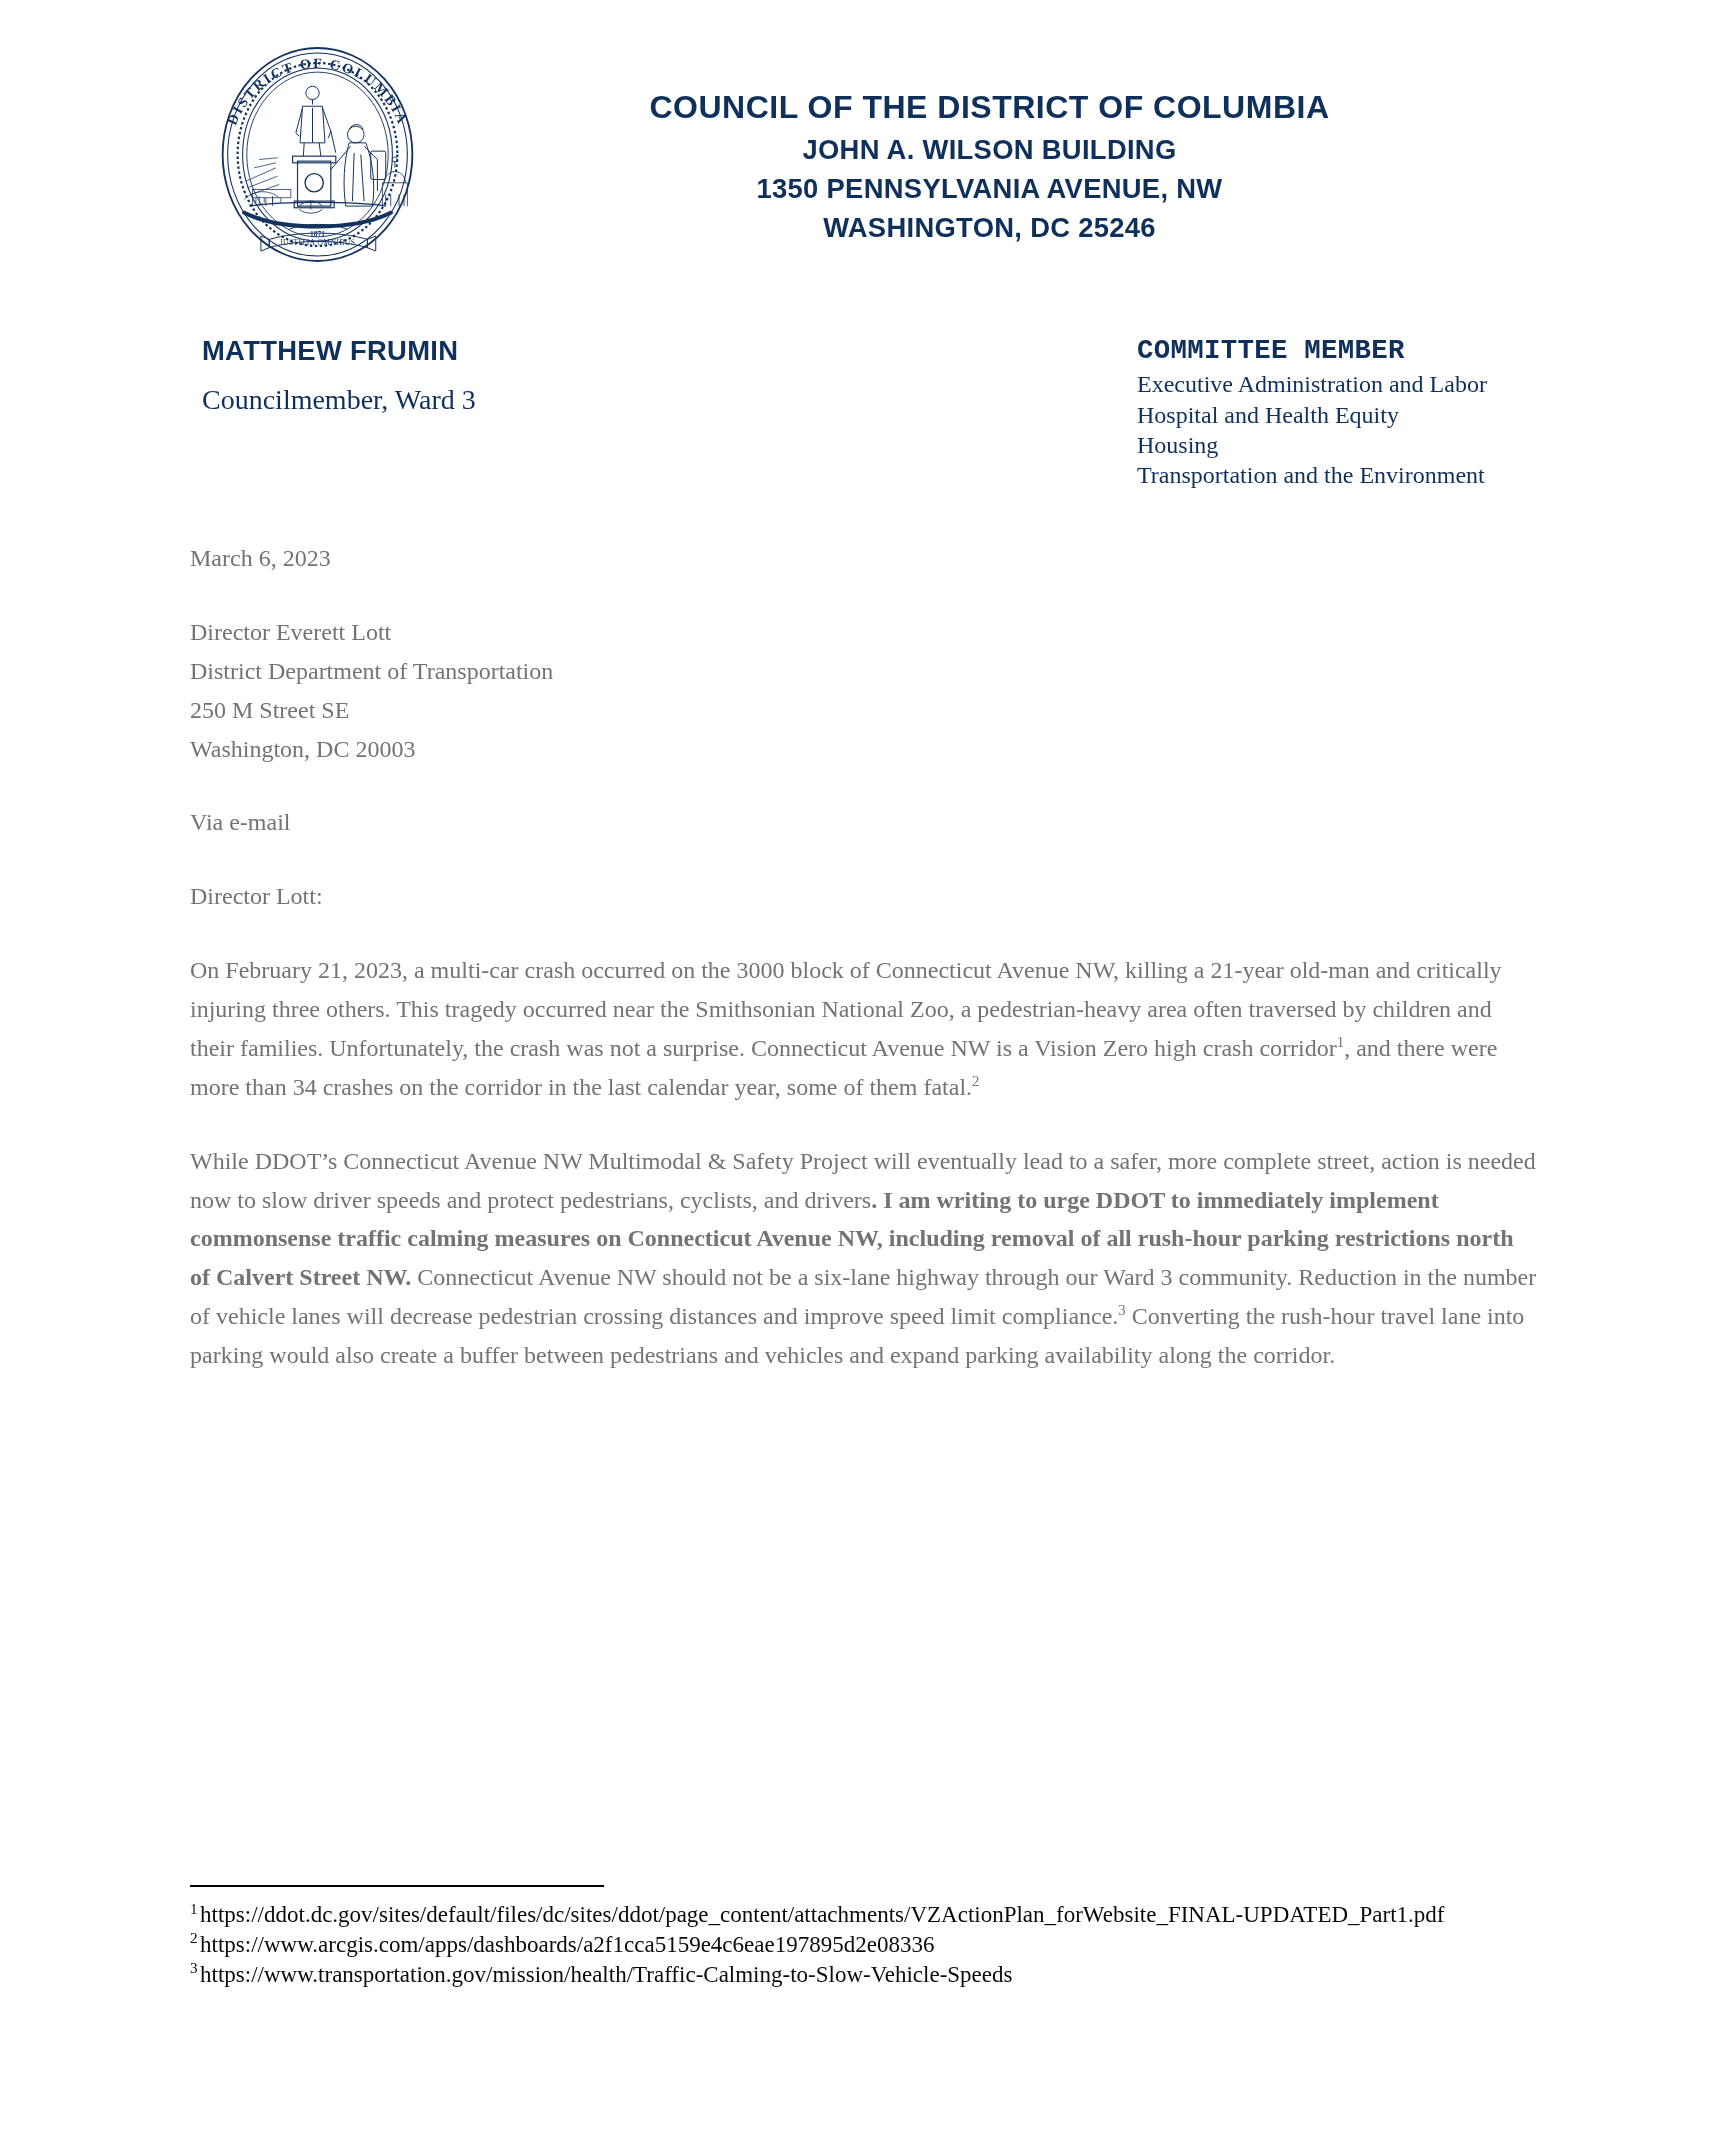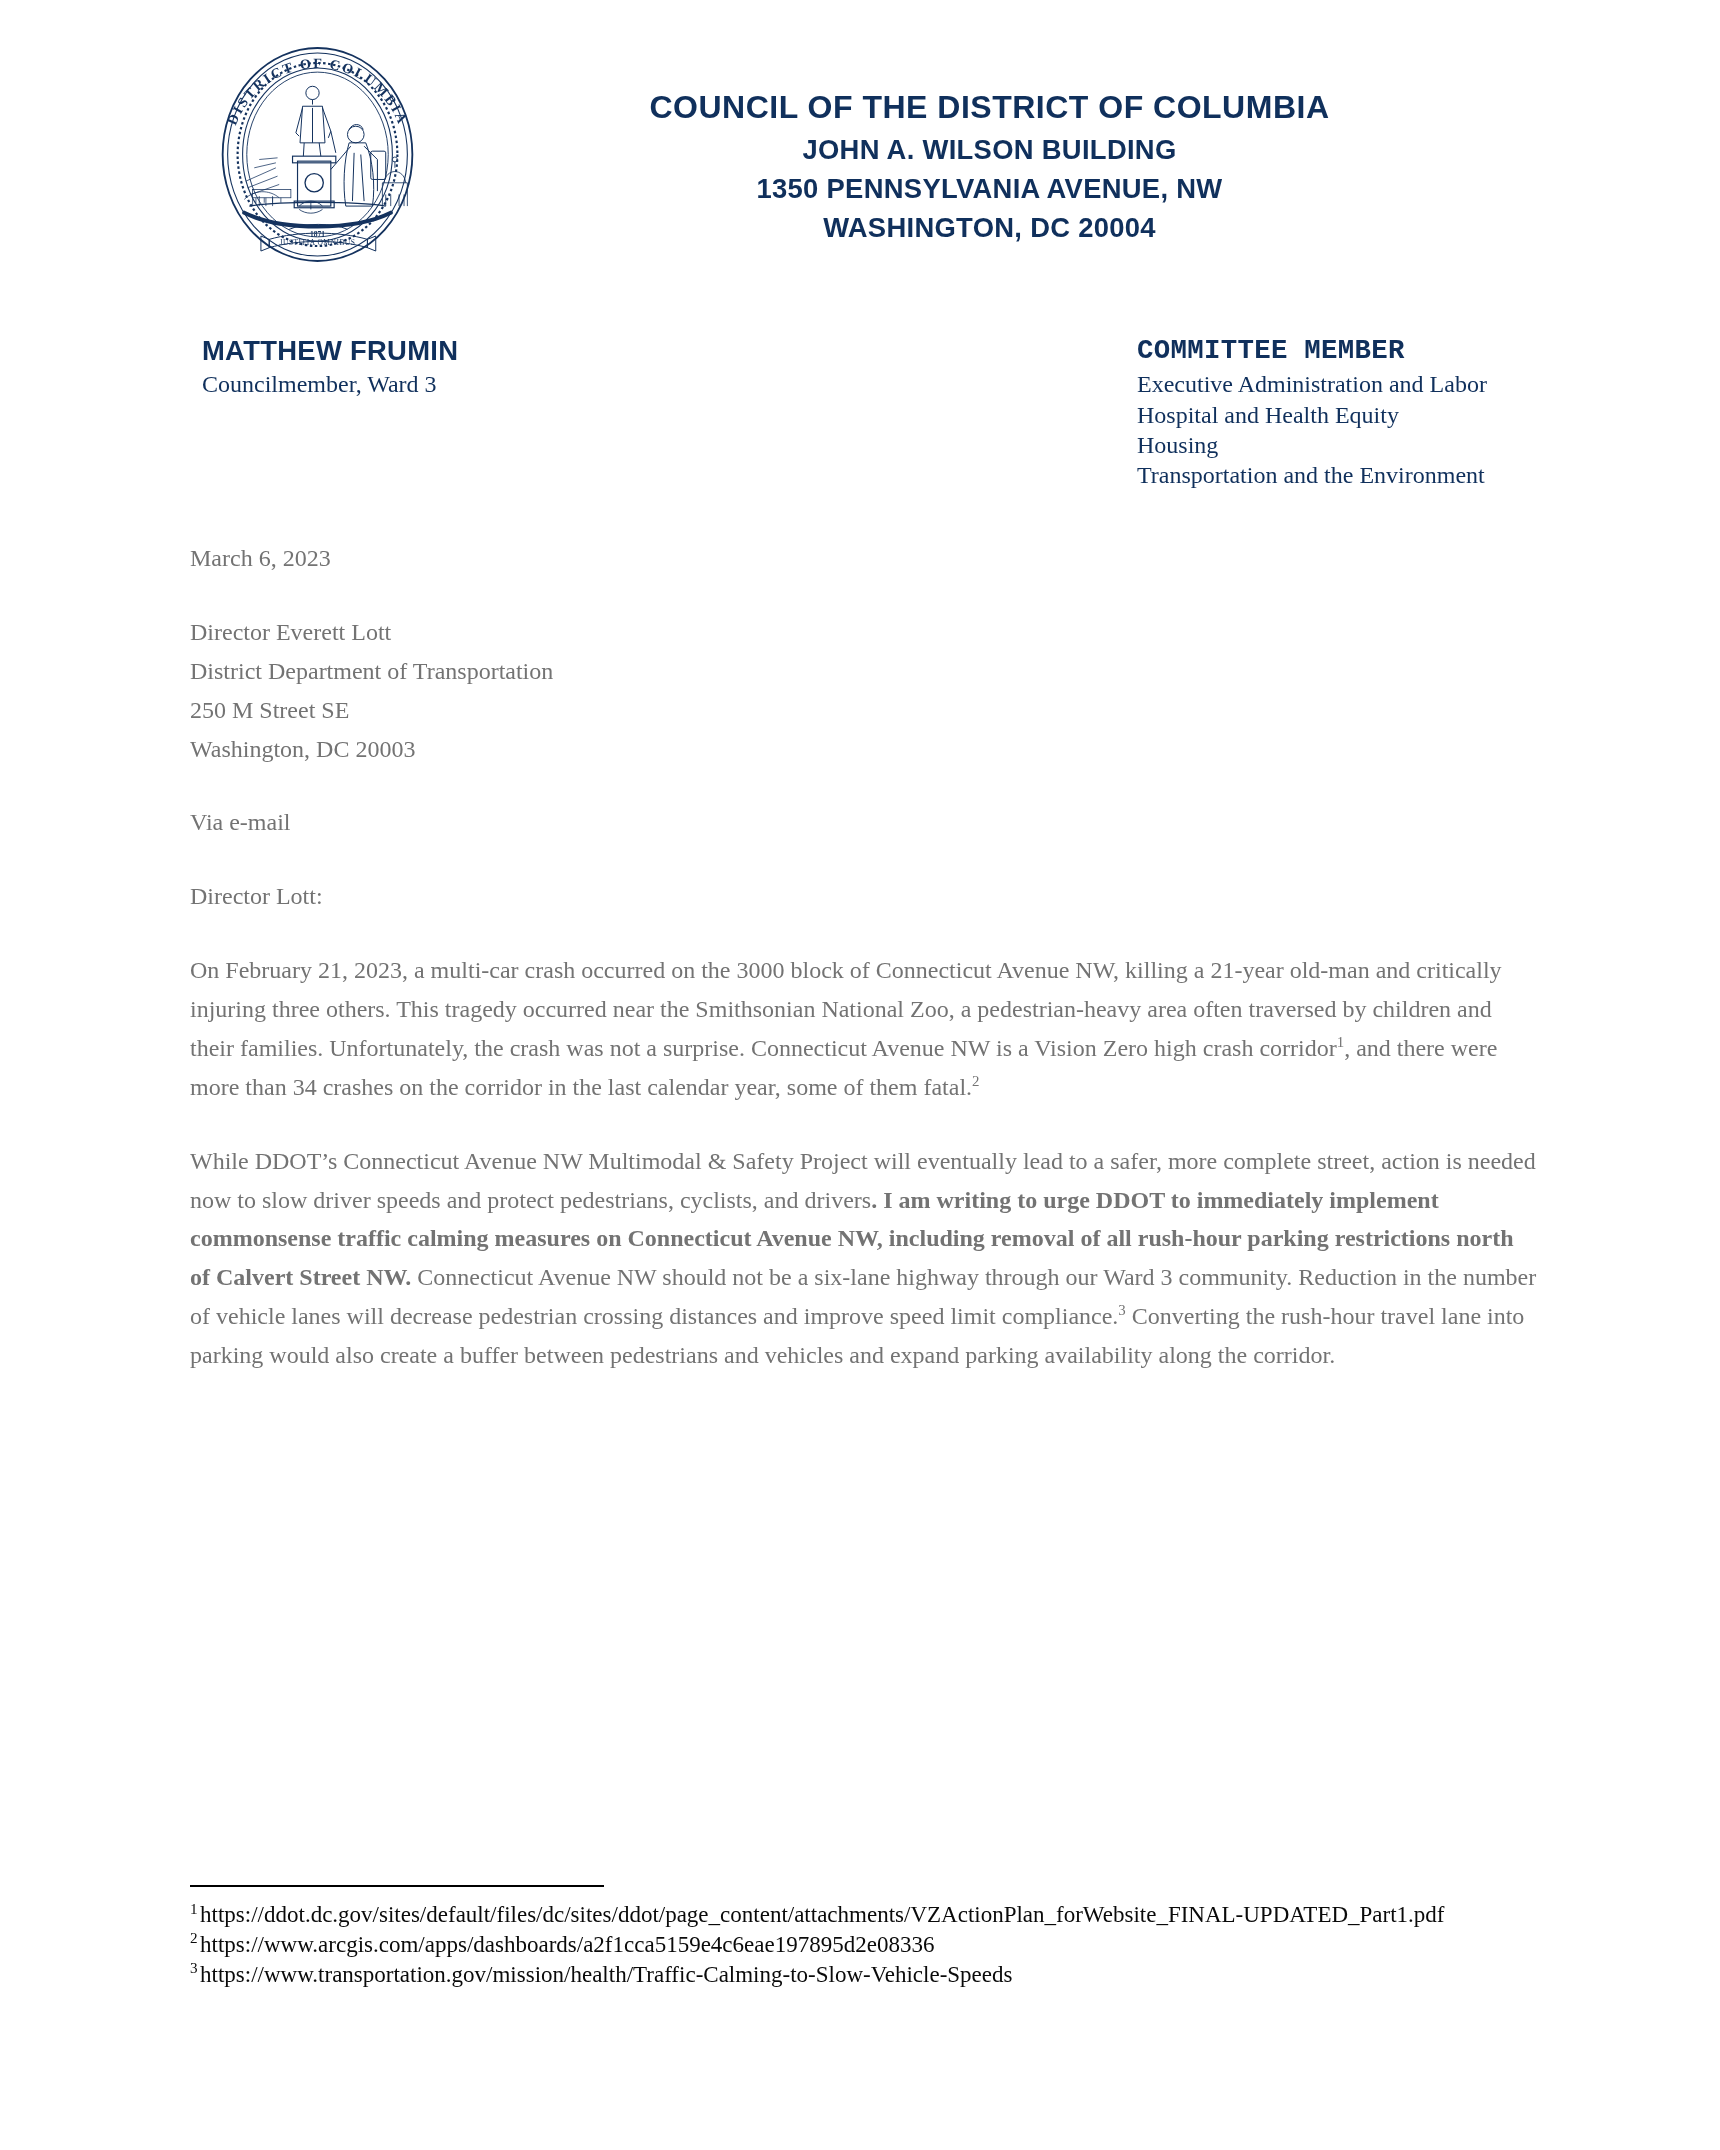--- a/index.html
+++ b/index.html
@@ -80,24 +80,24 @@
   .member-name {
     font-family: "Liberation Sans", "DejaVu Sans", sans-serif;
     font-weight: bold;
     font-size: 27.4px;
     color: #10305c;
     letter-spacing: 0.3px;
     line-height: 1.05;
   }
   .member-title {
     font-family: "Liberation Serif", "DejaVu Serif", serif;
-    font-size: 24px;
+    font-size: 28px;
     color: #10305c;
     line-height: 1.18;
-    margin-top: 4px;
+    margin-top: 17px;
   }
   .committee {
     position: absolute;
     left: 1137px;
     top: 0;
     width: 549px;
     text-align: left;
   }
   .committee-head {
     font-family: Liberation Mono, monospace;
@@ -253,21 +253,21 @@
         </g>
         <text x="134" y="243" font-family="Liberation Serif, serif" font-size="9" fill="#14325e" text-anchor="middle" letter-spacing="0.6">JUSTITIA OMNIBUS</text>
         <text x="134" y="233" font-family="Liberation Serif, serif" font-size="9" fill="#14325e" text-anchor="middle" font-weight="bold">1871</text>
       </svg>
     </div>
 
     <div class="letterhead-text">
       <div class="lh-line1">COUNCIL OF THE DISTRICT OF COLUMBIA</div>
       <div class="lh-line">JOHN A. WILSON BUILDING</div>
       <div class="lh-line">1350 PENNSYLVANIA AVENUE, NW</div>
-      <div class="lh-line">WASHINGTON, DC 20004</div>
+      <div class="lh-line">WASHINGTON, DC 25246</div>
     </div>
   </div>
 
   <div class="idblock">
     <div class="member">
       <div class="member-name">MATTHEW FRUMIN</div>
       <div class="member-title">Councilmember, Ward 3</div>
     </div>
     <div class="committee">
       <div class="committee-head">COMMITTEE MEMBER</div>

